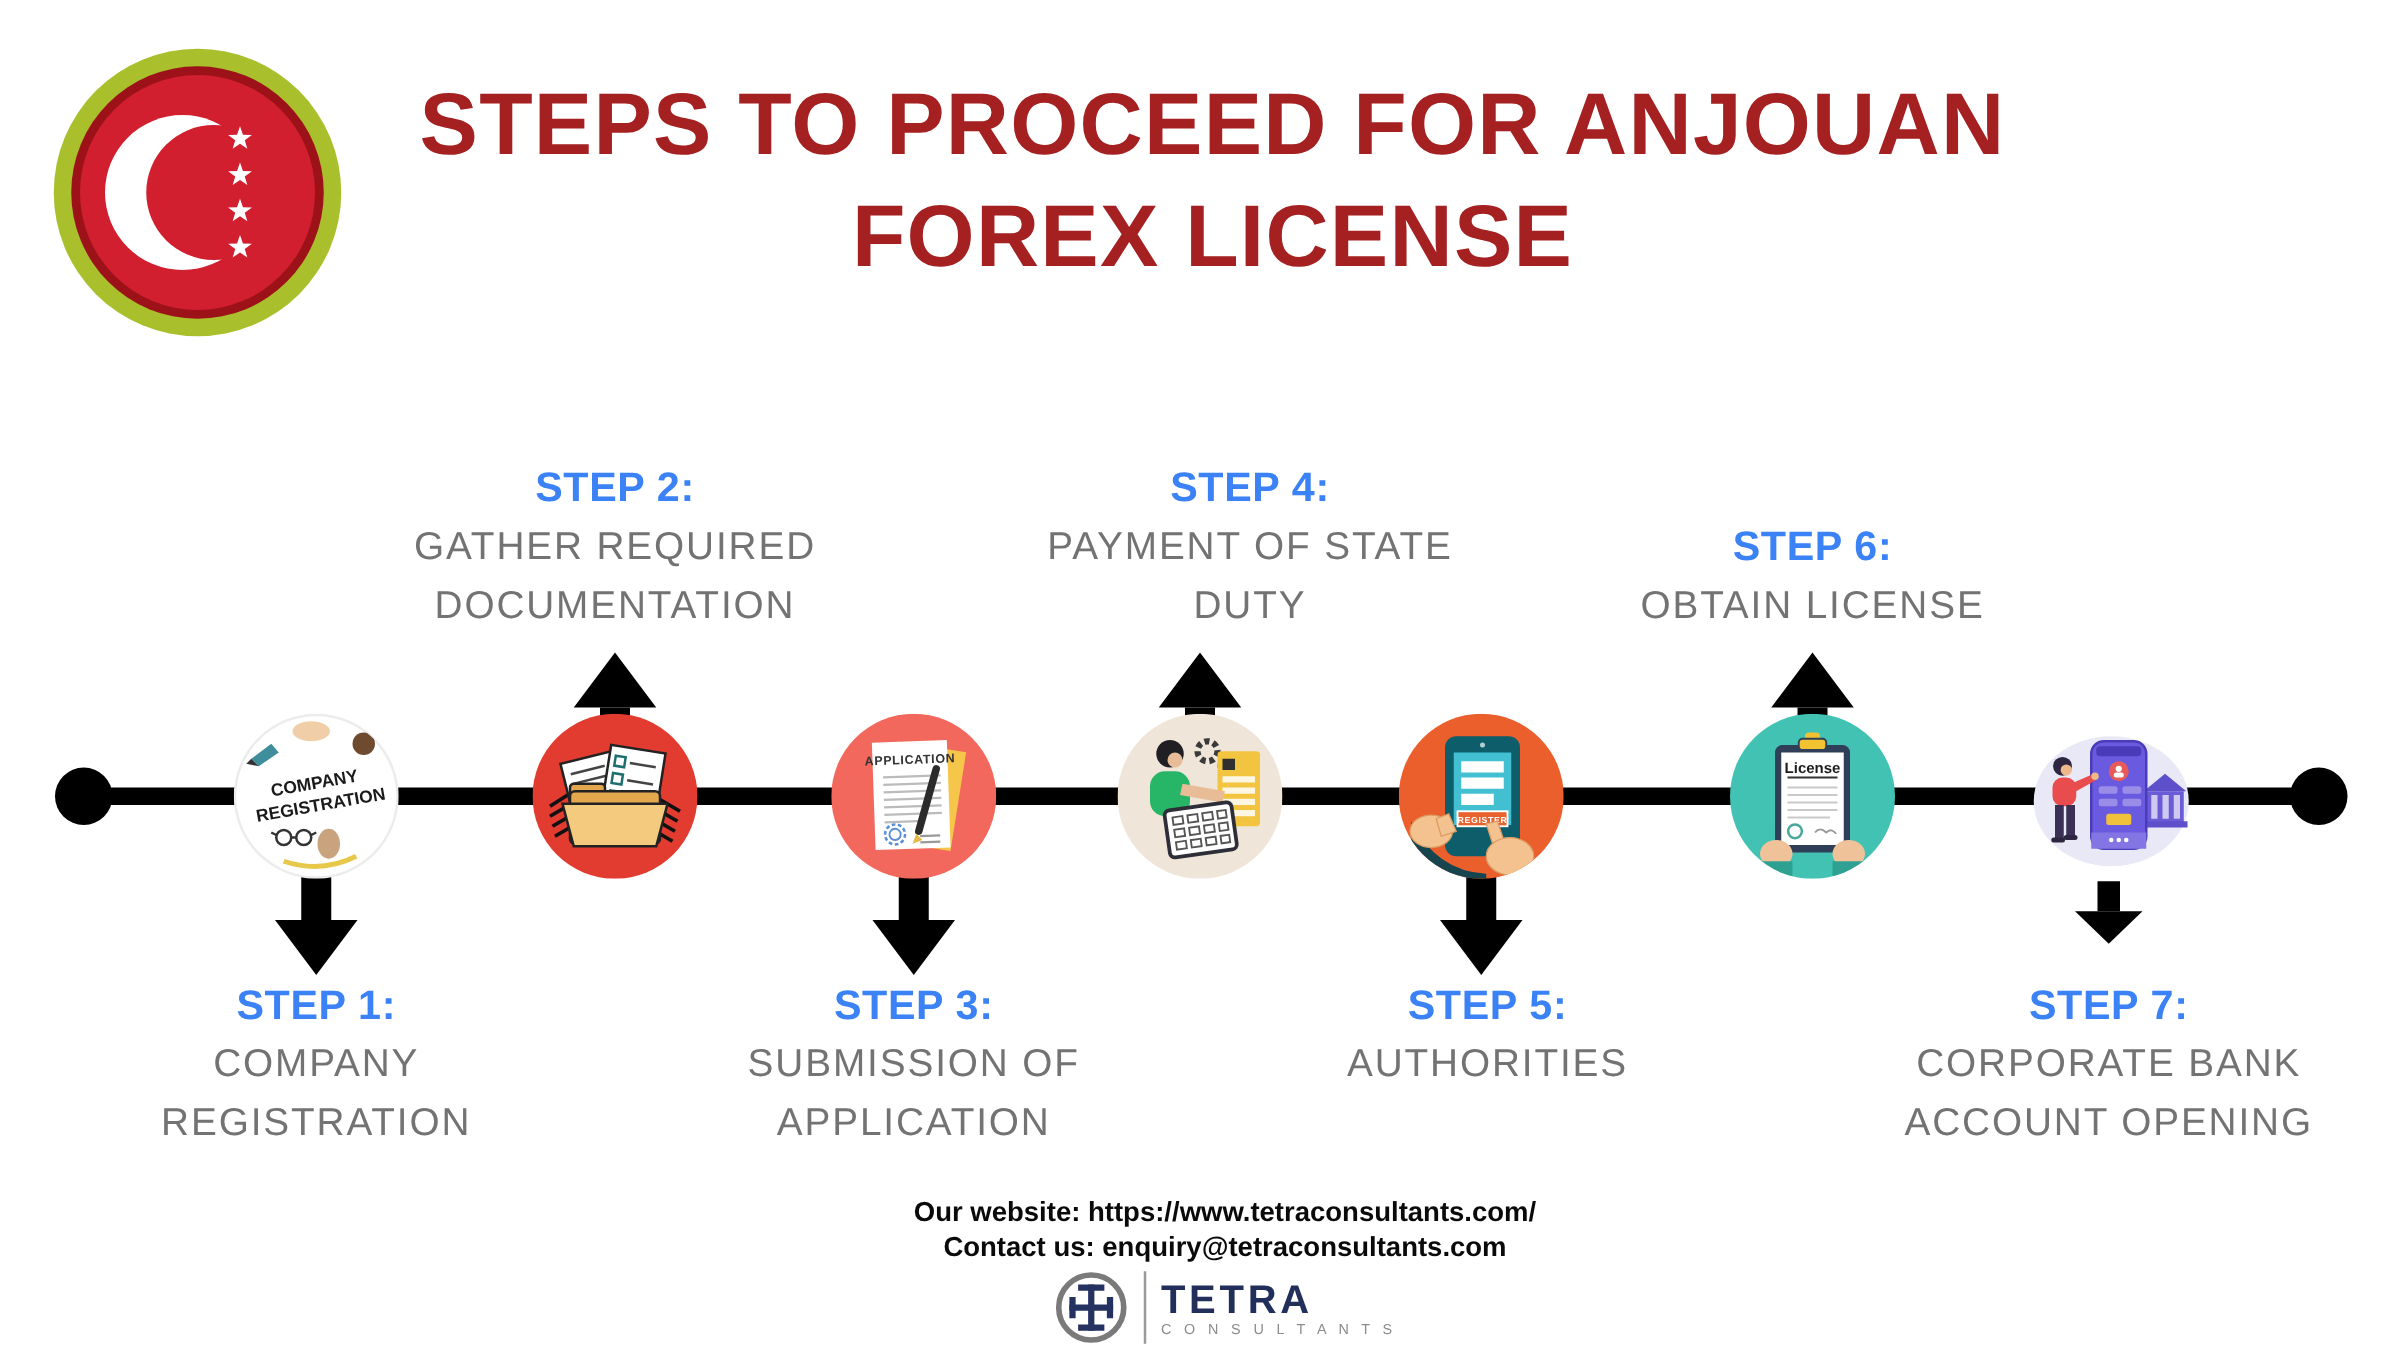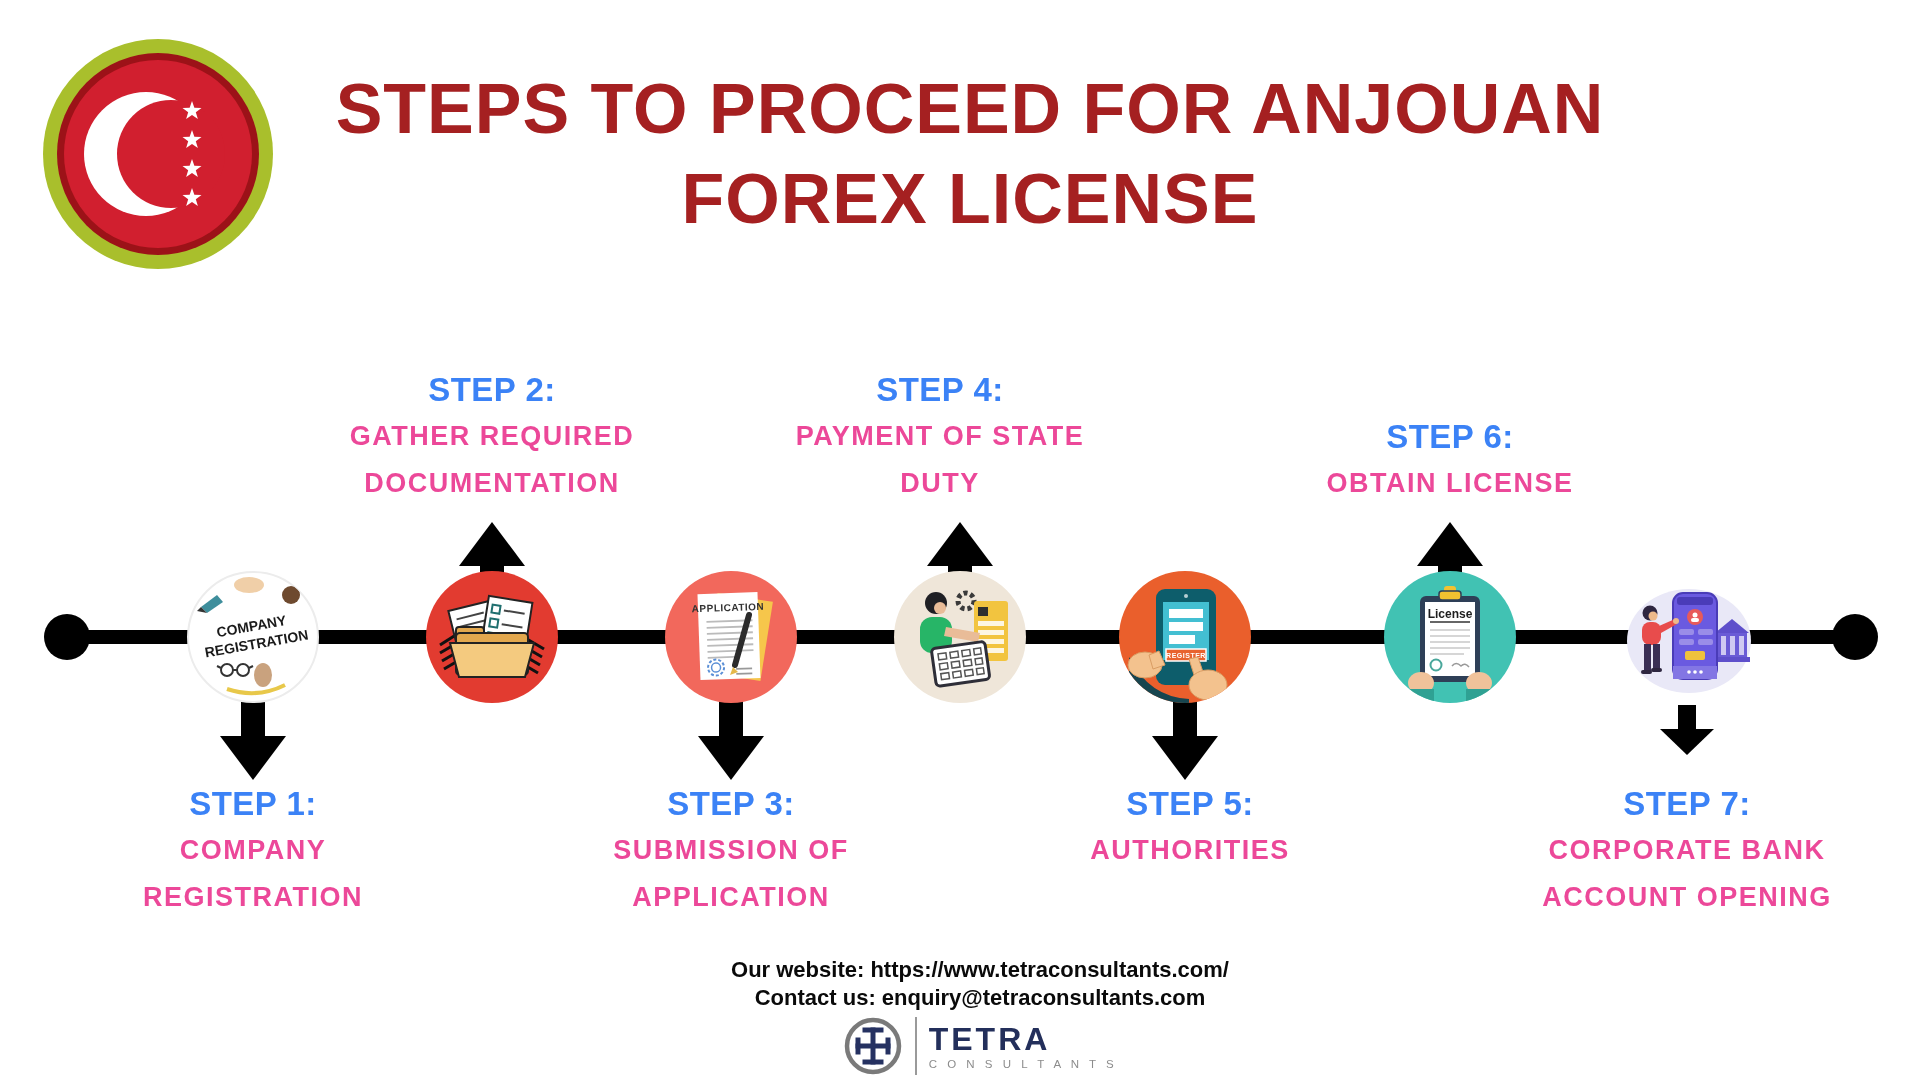--- a/index.html
+++ b/index.html
@@ -2,21 +2,21 @@
 <html><head>
 <meta charset="utf-8">
 <style>
   html,body{margin:0;padding:0;background:#ffffff;}
   .canvas{
     position:relative;width:1920px;height:1080px;background:#ffffff;overflow:hidden;
     font-family:"Liberation Sans",sans-serif;color:#111;
   }
   
   .flag-logo{position:absolute;left:40px;top:36px;width:236px;height:236px;}
-  .title{position:absolute;left:180px;top:64px;width:1580px;text-align:center;
+  .title{position:absolute;left:180px;top:54px;width:1580px;text-align:center;
          font-weight:800;font-size:70px;line-height:90px;letter-spacing:1px;color:#A52021;}
   
   .timeline-line{position:absolute;left:60px;top:630px;width:1800px;height:14px;background:#000;z-index:1;}
   .timeline-dot{position:absolute;top:614px;width:46px;height:46px;border-radius:50%;background:#000;z-index:2;}
   .dot-left{left:44px;} .dot-right{left:1832px;}
   
   .step-circle{position:absolute;top:571px;width:132px;height:132px;z-index:4;}
   .c1{left:187px;} .c2{left:426px;} .c3{left:665px;} .c4{left:894px;}
   .c5{left:1119px;} .c6{left:1384px;} .c7{left:1621px;}
   
@@ -25,23 +25,23 @@
   .arrow .head-down{width:0;height:0;border-left:33px solid transparent;border-right:33px solid transparent;border-top:44px solid #000;}
   .arrow .head-up{width:0;height:0;border-left:33px solid transparent;border-right:33px solid transparent;border-bottom:44px solid #000;}
   .arrow-up{top:522px;} .arrow-down{top:692px;}
   .a1{left:220px;} .a2{left:459px;} .a3{left:698px;} .a4{left:927px;} .a5{left:1152px;} .a6{left:1417px;}
   .a7{left:1660px;top:705px;}
   .a7 .shaft{width:18px;height:24px;}
   .a7 .head-down{border-left-width:27px;border-right-width:27px;border-top-width:26px;}
   
   .label-block{position:absolute;width:520px;text-align:center;z-index:5;}
   .step-heading{font-weight:700;font-size:33px;line-height:47px;letter-spacing:0.5px;color:#3b82f6;}
-  .step-desc{font-weight:700;font-size:27px;line-height:47px;letter-spacing:1.5px;color:#ec4899;}
+  .step-desc{font-weight:400;font-size:31px;line-height:47px;letter-spacing:1.5px;color:#737373;}
   .lb-above3{top:366px;} .lb-above2{top:413px;} .lb-below{top:780px;}
-  .l1{left:-7px;} .l2{left:232px;} .l3{left:471px;} .l4{left:680px;}
+  .l1{left:-7px;} .l2{left:232px;} .l3{left:471px;} .l4{left:740px;}
   .l5{left:930px;} .l6{left:1190px;} .l7{left:1427px;}
   
   .footer{position:absolute;left:0;top:956px;width:1960px;text-align:center;
           font-weight:700;font-size:22px;line-height:28px;color:#0a0a0a;}
   .brand{position:absolute;left:0;top:1016px;width:1960px;display:flex;justify-content:center;
          align-items:center;gap:12px;}
   .brand-divider{width:2px;height:58px;background:#9a9a9a;}
   .brand-text{display:flex;flex-direction:column;align-items:flex-start;}
   .brand-name{font-weight:700;font-size:32px;line-height:34px;letter-spacing:3px;color:#232F5B;}
   .brand-subtitle{font-weight:400;font-size:11.5px;letter-spacing:3.5px;color:#8C8C8C;margin-top:2px;}

